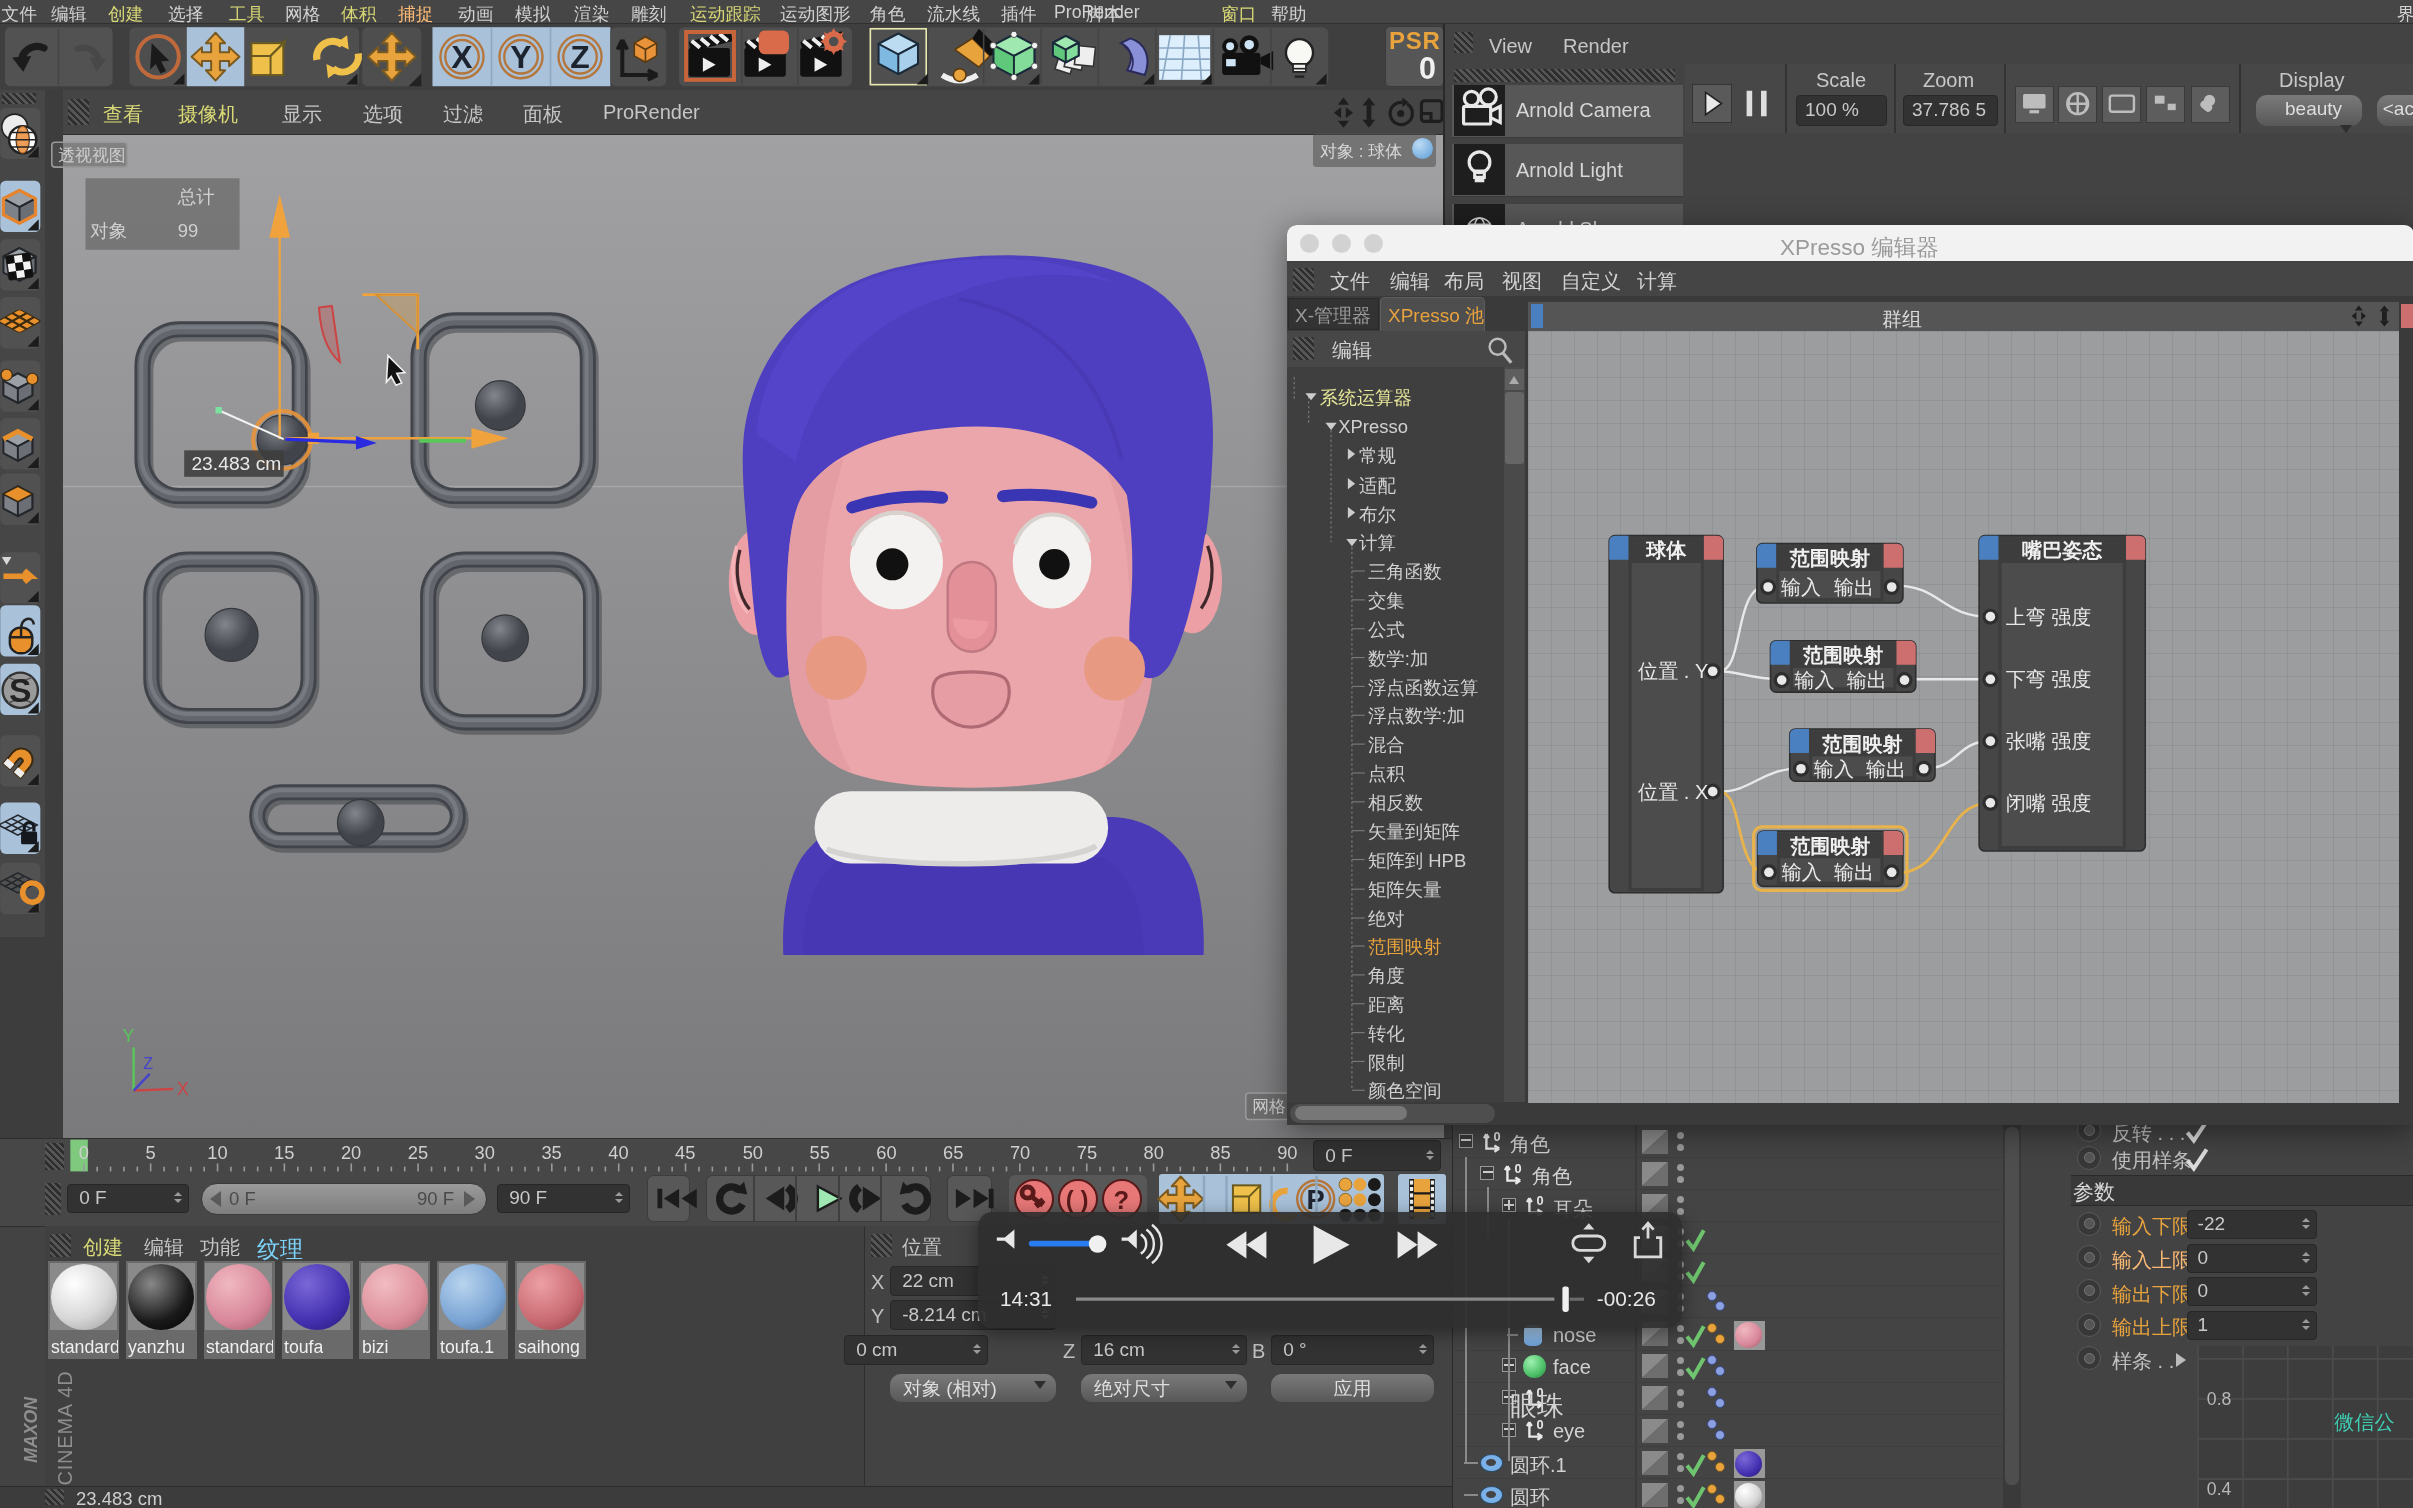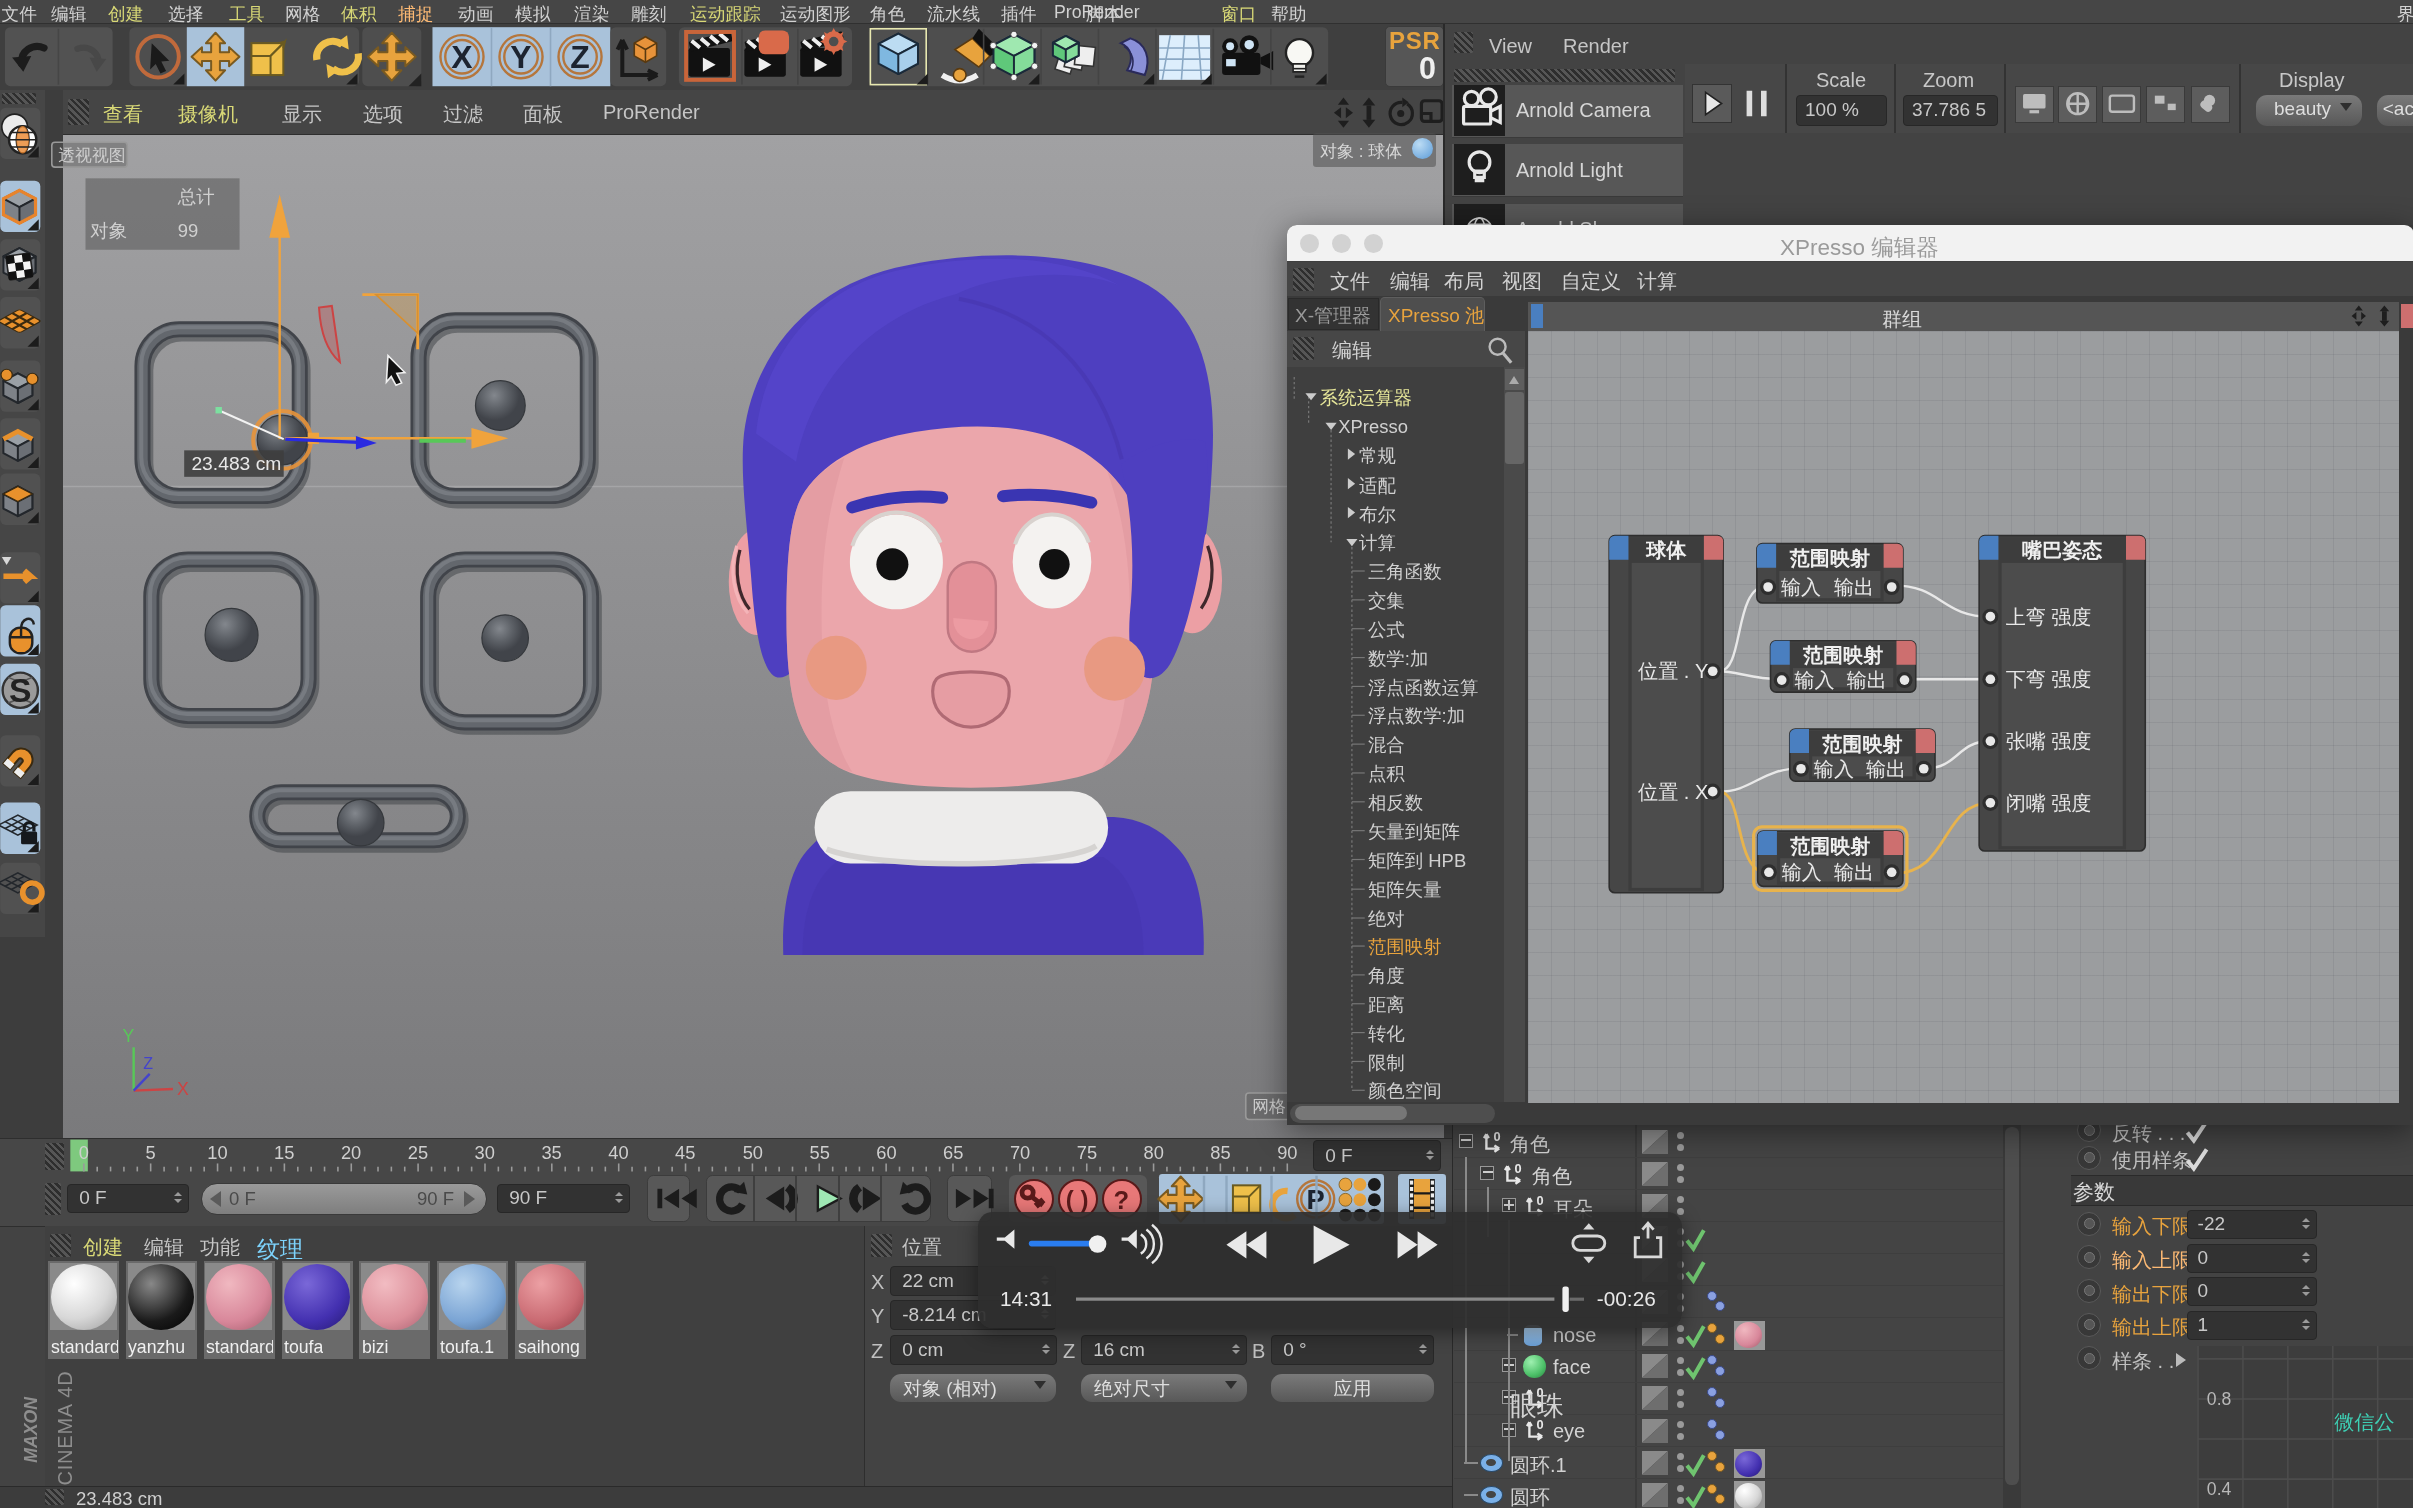--- a/index.html
+++ b/index.html
@@ -487,21 +487,21 @@
 <g fill="#bdbdbd">
       <rect x="174" y="12" width="12" height="10"></rect>
       <rect x="190" y="22" width="10" height="8"></rect>
     </g>
 <g fill="#bdbdbd">
       <circle cx="242" cy="18" r="7"></circle>
       <rect x="230" y="20" width="16" height="10" rx="5" transform="rotate(40 238 25)"></rect>
     </g>
   </svg>
 <div class="tx" style="left:2279px;top:69px;font-size:20px;color:#c8c8c8">Display</div>
-<div class="pill" style="left:2256px;top:95px;width:106px;height:30.5px;font-size:19px;padding-top:3.2px;text-align:left"><span style="padding-left:18px">beauty</span><span style="float:right;margin:4.8px 9.6px 0 0;width:0;height:0;border-left:6.4px solid transparent;border-right:6.4px solid transparent;border-top:8px solid #2e2e2e"></span></div>
+<div class="pill" style="left:2256px;top:95px;width:106px;height:30.5px;font-size:19px;padding-top:3.2px;text-align:left"><span style="padding-left:29px">beauty</span><span style="float:right;margin:4.8px 9.6px 0 0;width:0;height:0;border-left:6.4px solid transparent;border-right:6.4px solid transparent;border-top:8px solid #2e2e2e"></span></div>
 <div class="pill" style="left:2377px;top:95px;width:48px;height:30.5px;font-size:19px;padding-top:3.2px">&lt;act</div>
 <div class="a" style="left:1313px;top:133px;width:123px;height:34px;background:rgba(80,80,80,0.55);border-radius:3.2px"></div>
 <div class="tx" style="left:1320px;top:140px;font-size:17px;color:#d8d8d8">对象 : 球体</div>
 <div class="a" style="left:1412px;top:138px;width:21px;height:21px;border-radius:50%;background:radial-gradient(circle at 35% 30%,#bcdcf4,#5b9bd8)"></div>
 <div class="a" style="left:0;top:1138px;width:1452px;height:35px;background:#474747;border-top:0.8px solid #2e2e2e"></div>
 <div class="grip" style="left:45px;top:1143px;width:19px;height:27px"></div>
 <svg class="a" style="left:63px;top:1138px" width="1316" height="35" viewBox="0 0 1640 44">
     <rect x="2" y="2" width="22" height="40" fill="#7ec97e"></rect>
     <text x="19" y="26" font-size="23" fill="#cfcfcf" text-anchor="middle">0</text>
     <text x="103" y="26" font-size="23" fill="#cfcfcf" text-anchor="middle">5</text>
@@ -772,21 +772,21 @@
 <div class="f" style="left:890px;top:1266px;width:166px;height:30px;font-size:19px;padding:3.2px 0 0 11.2px">22 cm<span style="float:right;margin:4.8px 6.4px 0 0">
       <i style="display:block;width:0;height:0;border-left:4px solid transparent;border-right:4px solid transparent;border-bottom:4.8px solid #9a9a9a;margin-bottom:2.4px"></i>
       <i style="display:block;width:0;height:0;border-left:4px solid transparent;border-right:4px solid transparent;border-top:4.8px solid #9a9a9a"></i>
     </span></div>
 <div class="tx" style="left:871px;top:1305px;font-size:20px;color:#c0c0c0">Y</div>
 <div class="f" style="left:890px;top:1300px;width:166px;height:30px;font-size:19px;padding:3.2px 0 0 11.2px">-8.214 cm<span style="float:right;margin:4.8px 6.4px 0 0">
       <i style="display:block;width:0;height:0;border-left:4px solid transparent;border-right:4px solid transparent;border-bottom:4.8px solid #9a9a9a;margin-bottom:2.4px"></i>
       <i style="display:block;width:0;height:0;border-left:4px solid transparent;border-right:4px solid transparent;border-top:4.8px solid #9a9a9a"></i>
     </span></div>
 <div class="tx" style="left:871px;top:1340px;font-size:20px;color:#c0c0c0">Z</div>
-<div class="f" style="left:890px;top:1335px;width:167px;height:30px;font-size:19px;padding:3.2px 0 0 11.2px">0 cm<span style="float:right;margin:4.8px 6.4px 0 0">
+<div class="f" style="left:844px;top:1335px;width:144px;height:30px;font-size:19px;padding:3.2px 0 0 11.2px">0 cm<span style="float:right;margin:4.8px 6.4px 0 0">
       <i style="display:block;width:0;height:0;border-left:4px solid transparent;border-right:4px solid transparent;border-bottom:4.8px solid #9a9a9a;margin-bottom:2.4px"></i>
       <i style="display:block;width:0;height:0;border-left:4px solid transparent;border-right:4px solid transparent;border-top:4.8px solid #9a9a9a"></i>
     </span></div>
 <div class="tx" style="left:1063px;top:1340px;font-size:20px;color:#c0c0c0">Z</div>
 <div class="f" style="left:1081px;top:1335px;width:166px;height:30px;font-size:19px;padding:3.2px 0 0 11.2px">16 cm<span style="float:right;margin:4.8px 6.4px 0 0">
       <i style="display:block;width:0;height:0;border-left:4px solid transparent;border-right:4px solid transparent;border-bottom:4.8px solid #9a9a9a;margin-bottom:2.4px"></i>
       <i style="display:block;width:0;height:0;border-left:4px solid transparent;border-right:4px solid transparent;border-top:4.8px solid #9a9a9a"></i>
     </span></div>
 <div class="tx" style="left:1252px;top:1340px;font-size:20px;color:#c0c0c0">B</div>
 <div class="f" style="left:1271px;top:1335px;width:163px;height:30px;font-size:19px;padding:3.2px 0 0 11.2px">0 °<span style="float:right;margin:4.8px 6.4px 0 0">

